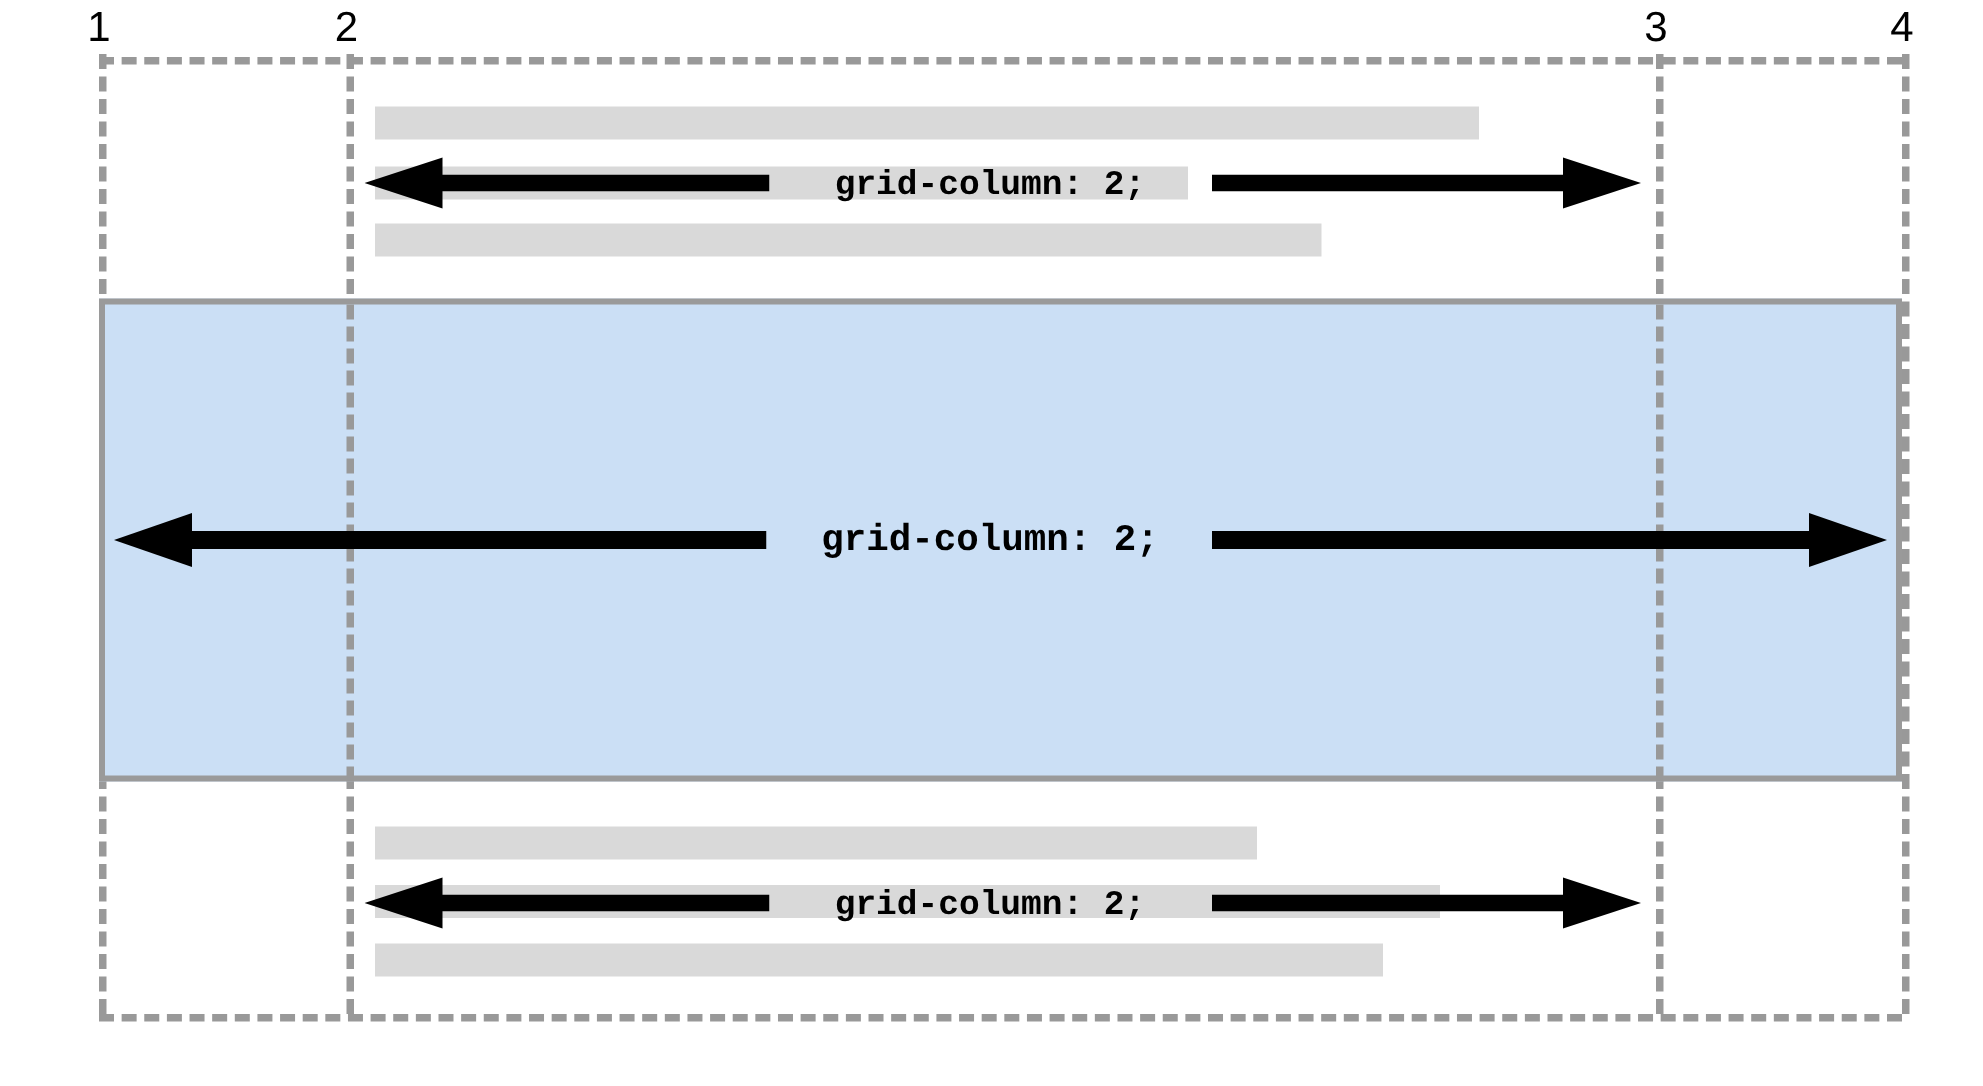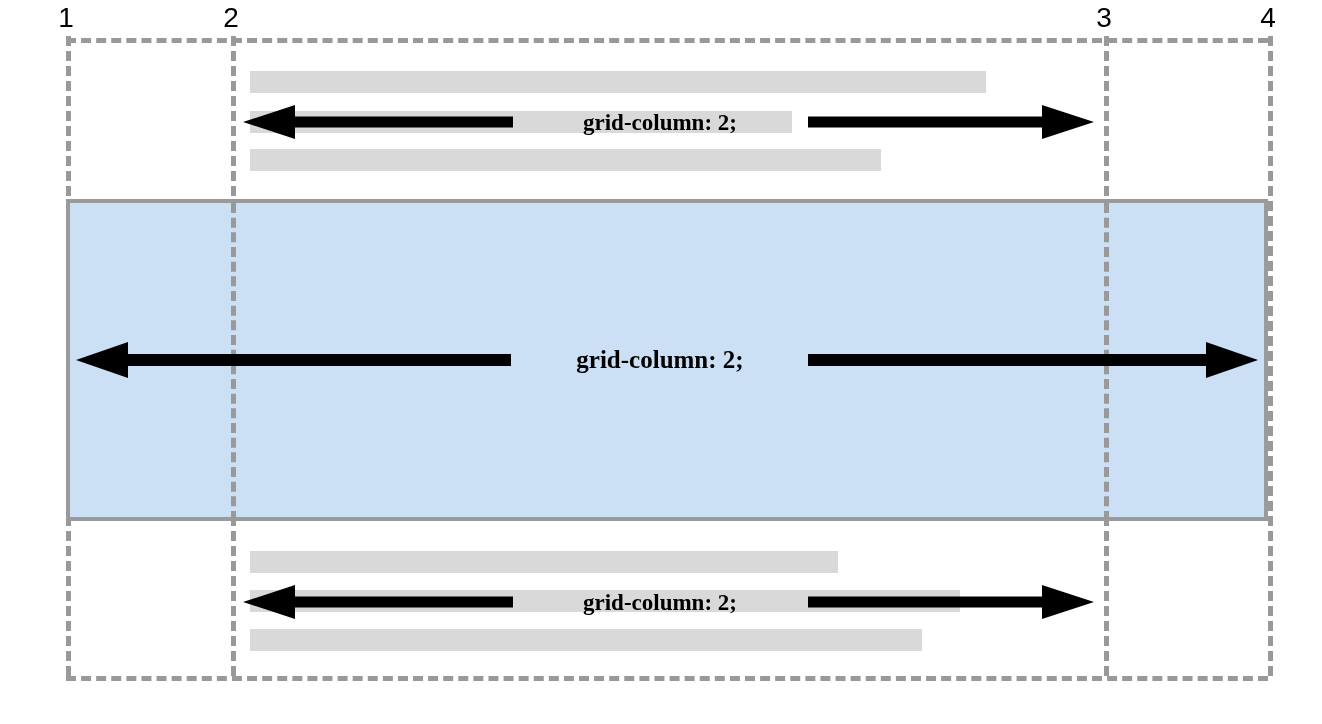--- a/index.html
+++ b/index.html
@@ -75,21 +75,21 @@
   .arrow {
     position: absolute;
     height: 40px;
     pointer-events: none;
   }
   .arrow svg { display: block; }
 
   
   .caption {
     position: absolute;
-    font-family: Liberation Serif, serif;
+    font-family: Liberation Mono, monospace;
     font-weight: bold;
     color: #000000;
     white-space: nowrap;
     transform: translate(-50%, -50%);
     user-select: none;
   }
   .caption.small { font-size: 23px; }
   .caption.big   { font-size: 25px; }
 </style>
 </head>

